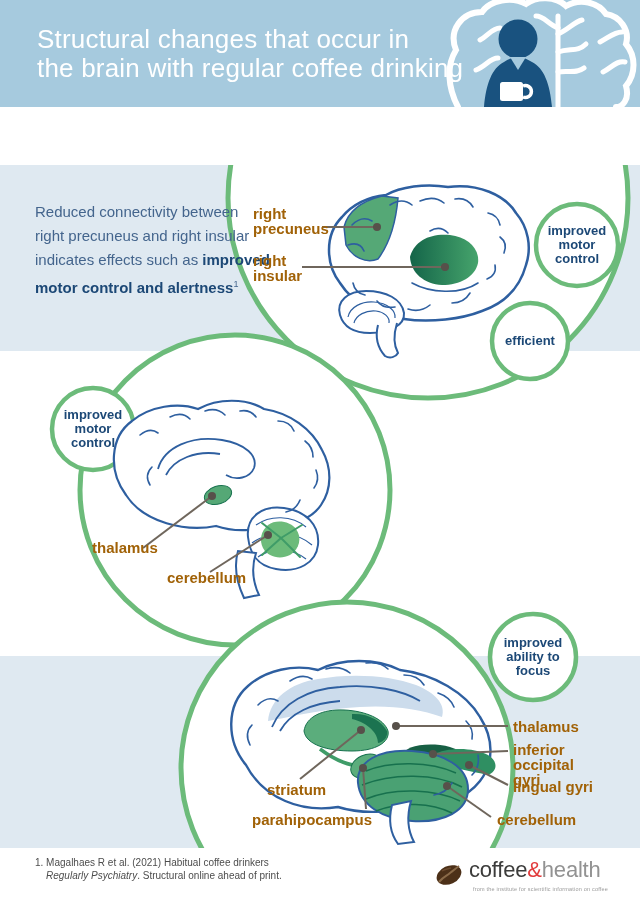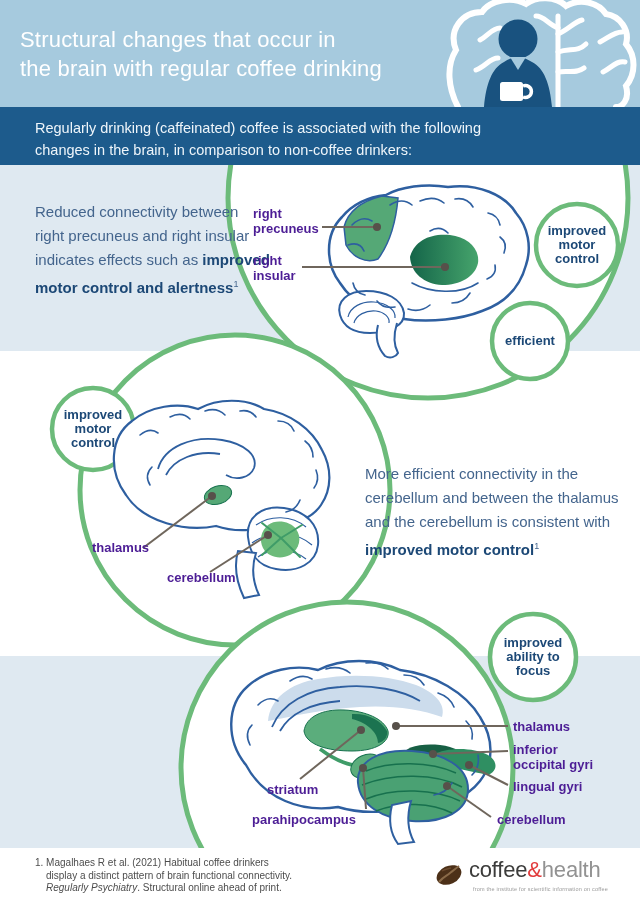--- a/index.html
+++ b/index.html
@@ -1,29 +1,29 @@
 <!DOCTYPE html>
 <html><head>
 <meta charset="utf-8">
 <style>
   html,body{margin:0;padding:0;background:#e8e8e8;}
   .page{position:relative;width:640px;height:902px;background:#ffffff;overflow:hidden;
         font-family:"Liberation Sans",sans-serif;}
   .abs{position:absolute;}
   
   .header{position:absolute;left:0;top:0;width:640px;height:107px;background:#a6cade;}
-  .title{position:absolute;left:20px;top:25px;color:#ffffff;font-size:22px;line-height:29px;
+  .title{position:absolute;left:37px;top:25px;color:#ffffff;font-size:26px;line-height:29px;
          font-weight:400;letter-spacing:.2px;}
   .intro-bar{position:absolute;left:0;top:107px;width:640px;height:58px;background:#1d5b8c;}
   .intro-text{position:absolute;left:35px;top:11px;color:#eef5fa;font-size:14.5px;line-height:21.5px;}
   
   .para{position:absolute;font-size:15px;color:#44658d;line-height:24px;}
   .para b{color:#1c4876;}
   .para sup{font-size:9px;}
-  .label{position:absolute;font-size:13px;font-weight:bold;color:#4c1d95;line-height:15px;}
+  .label{position:absolute;font-size:15px;font-weight:bold;color:#a16207;line-height:15px;}
   .bubble-label{position:absolute;font-size:13px;font-weight:bold;color:#1c4876;line-height:14px;
                 text-align:center;}
   
   .ref{position:absolute;font-size:10px;color:#4d4d4d;line-height:12.5px;}
   .logo-text{position:absolute;left:463px;top:857px;font-size:22px;letter-spacing:-.2px;}
   .logo-coffee{color:#3c3c3b;margin-left:6px;}
   .logo-amp{color:#e23b3c;}
   .logo-health{color:#929292;}
   .logo-tagline{position:absolute;left:473px;top:886px;font-size:5.5px;color:#9a9a9a;letter-spacing:.2px;}
   svg{display:block;}
@@ -56,26 +56,20 @@
       <g>
         <circle cx="78" cy="39" r="19.5" fill="#19527f"></circle>
         <path d="M 44 107 C 46 84, 52 68, 64 62 C 70 58, 74 57, 78 58 C 82 57, 86 58, 92 62 C 104 68, 110 84, 112 107 Z" fill="#19527f"></path>
         <path d="M 70 57 L 78 70 L 86 57 Z" fill="#a6cade"></path>
         <rect x="60" y="82" width="23" height="19" rx="2.5" fill="#ffffff"></rect>
         <path d="M 83 86 a 6 6 0 1 1 0 11" stroke="#ffffff" stroke-width="3.5" fill="none"></path>
       </g>
     </svg>
   </div>
 
-  <div class="intro-bar">
-    <div class="intro-text">
-      <div>Regularly drinking (caffeinated) coffee is associated with the following</div>
-      <div>changes in the brain, in comparison to non-coffee drinkers:</div>
-    </div>
-  </div>
 
   <svg class="abs" style="left:0;top:165px" width="640" height="683" viewBox="0 0 640 683">
     <defs>
       <linearGradient id="gi" x1="0" y1="0" x2="1" y2="0">
         <stop offset="0" stop-color="#146549"></stop>
           <stop offset="1" stop-color="#46a46c"></stop>
       </linearGradient>
     </defs>
 
     <rect x="0" y="0" width="640" height="186" fill="#dfe9f1"></rect>
@@ -225,35 +219,31 @@
     <span>Reduced connectivity between right precuneus and right insular indicates effects such as </span><b>improved motor control and alertness</b><sup>1</sup>
   </div>
   <div class="label" style="left:253px;top:206px;width:75px;">right precuneus</div>
   <div class="label" style="left:253px;top:253px;width:60px;">right insular</div>
   <div class="bubble-label" style="left:542px;top:224px;width:70px;">improved motor control</div>
   <div class="bubble-label" style="left:485px;top:334px;width:90px;">efficient</div>
 
   <div class="bubble-label" style="left:58px;top:408px;width:70px;">improved motor control</div>
   <div class="label" style="left:92px;top:540px;">thalamus</div>
   <div class="label" style="left:167px;top:570px;">cerebellum</div>
-  <div class="para" style="left:365px;top:462px;width:262px;">
-    <span>More efficient connectivity in the cerebellum and between the thalamus and the cerebellum is consistent with </span><b>improved motor control</b><sup>1</sup>
-  </div>
 
   <div class="bubble-label" style="left:498px;top:636px;width:70px;">improved ability to focus</div>
   <div class="label" style="left:267px;top:782px;">striatum</div>
   <div class="label" style="left:252px;top:812px;">parahipocampus</div>
   <div class="label" style="left:513px;top:719px;">thalamus</div>
   <div class="label" style="left:513px;top:742px;width:90px;">inferior occipital gyri</div>
   <div class="label" style="left:513px;top:779px;">lingual gyri</div>
   <div class="label" style="left:497px;top:812px;">cerebellum</div>
 
   <div class="ref" style="left:35px;top:857px;">
     <div>1. Magalhaes R et al. (2021) Habitual coffee drinkers</div>
-    <div style="padding-left:11px;">display a distinct pattern of brain functional connectivity.</div>
     <div style="padding-left:11px;"><i>Regularly Psychiatry</i><span>. Structural online ahead of print.</span></div>
   </div>
   <svg class="abs" style="left:434px;top:861px;" width="30" height="28" viewBox="0 0 30 28">
     <ellipse cx="15" cy="14" rx="13" ry="9" transform="rotate(-25 15 14)" fill="#4c3018"></ellipse>
     <path d="M 5 21 C 10 15, 13 15, 16 12 C 20 9, 21 8, 25 5" stroke="#8a6a48" stroke-width="2" fill="none"></path>
     <path d="M 8 10 C 11 8, 14 8, 17 7" stroke="#6b4a2e" stroke-width="1.4" fill="none"></path>
   </svg>
   <div class="logo-text"><span class="logo-coffee">coffee</span><span class="logo-amp">&amp;</span><span class="logo-health">health</span></div>
   <div class="logo-tagline">from the institute for scientific information on coffee</div>
 

